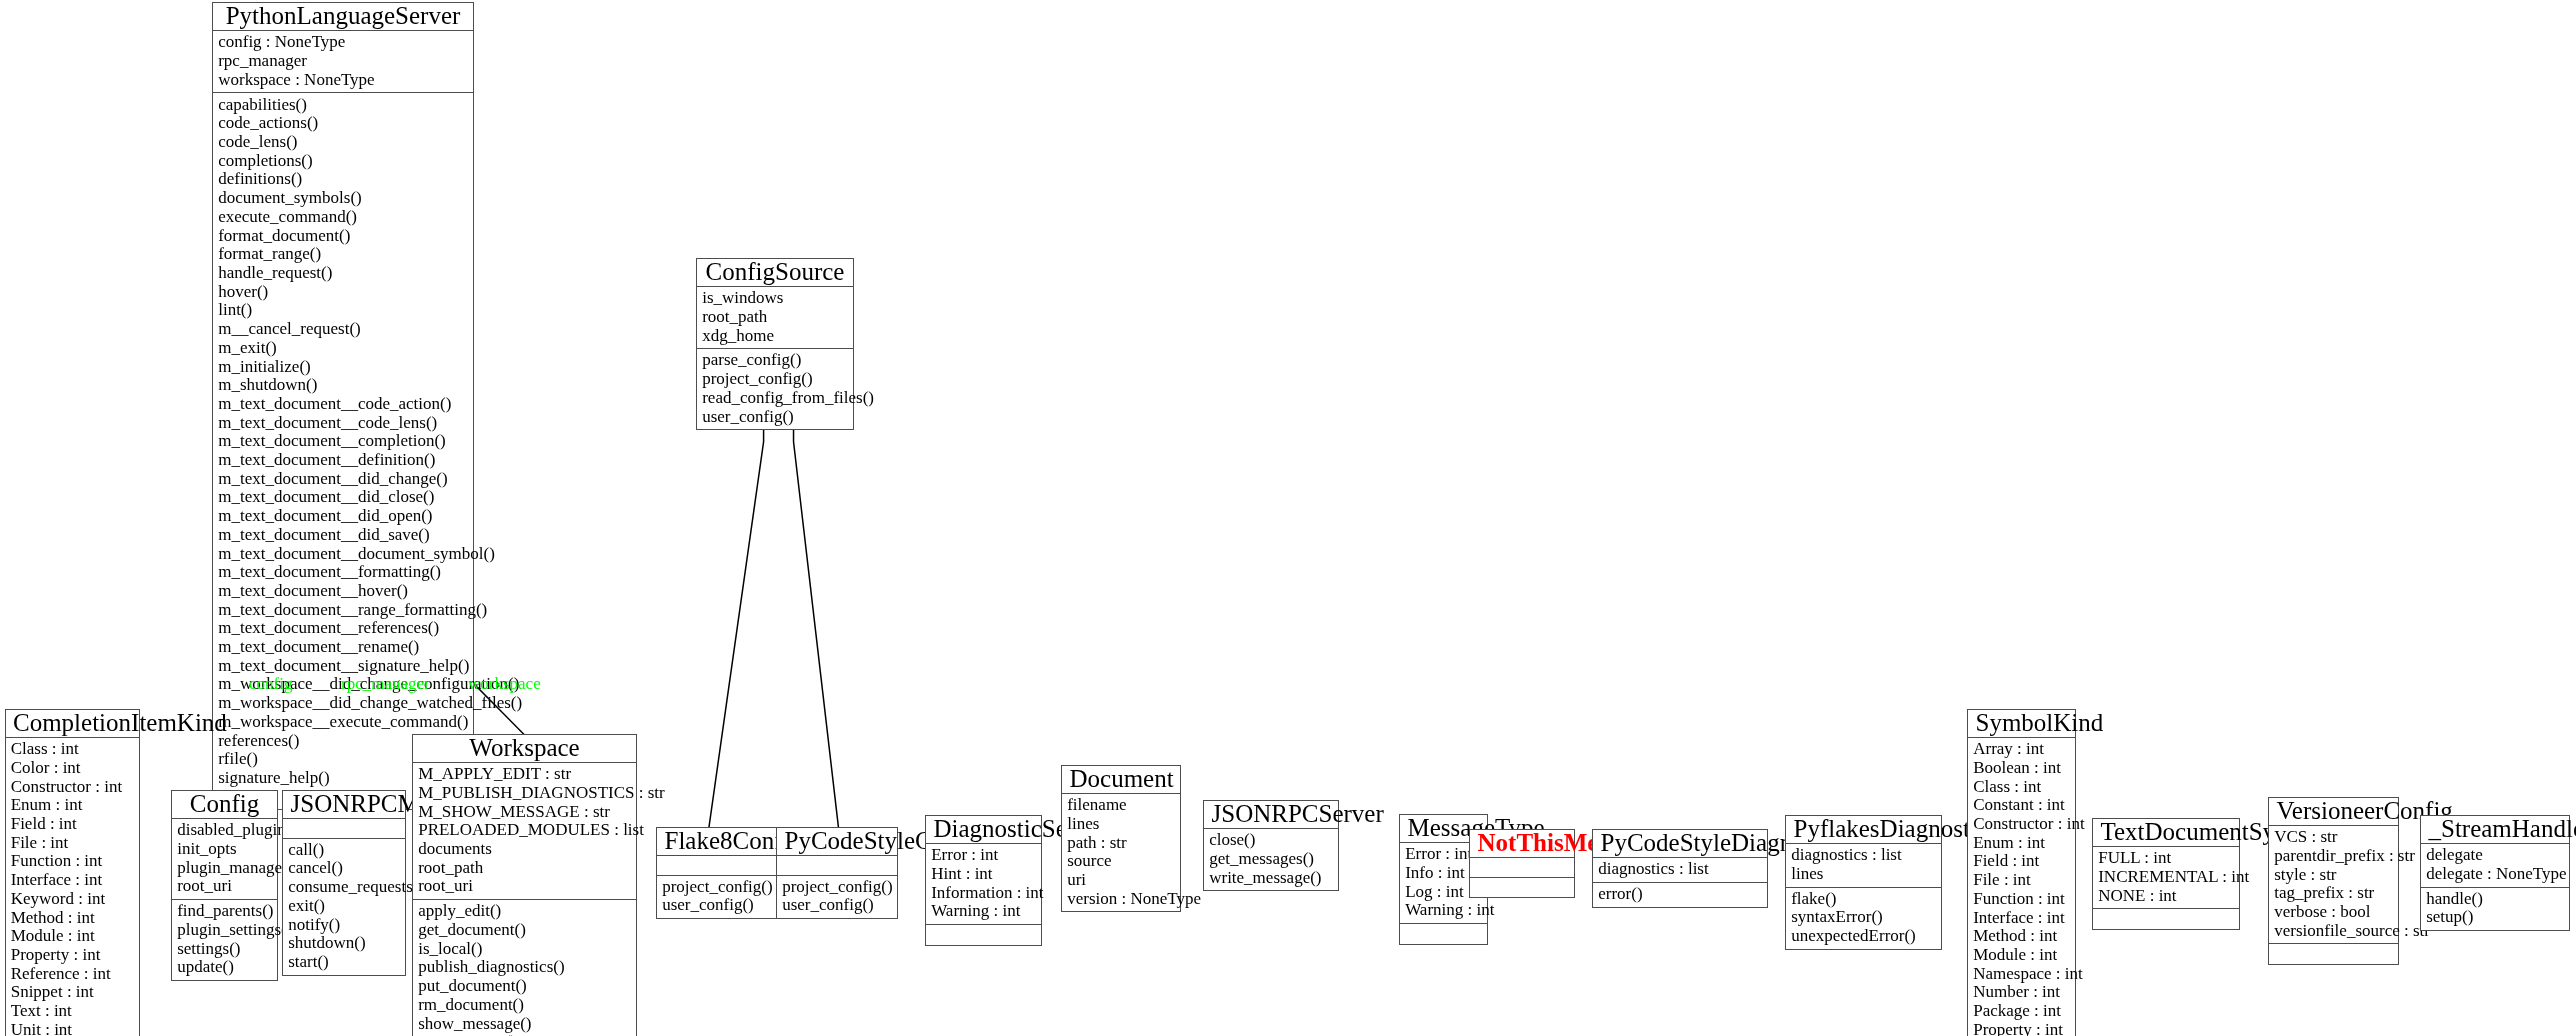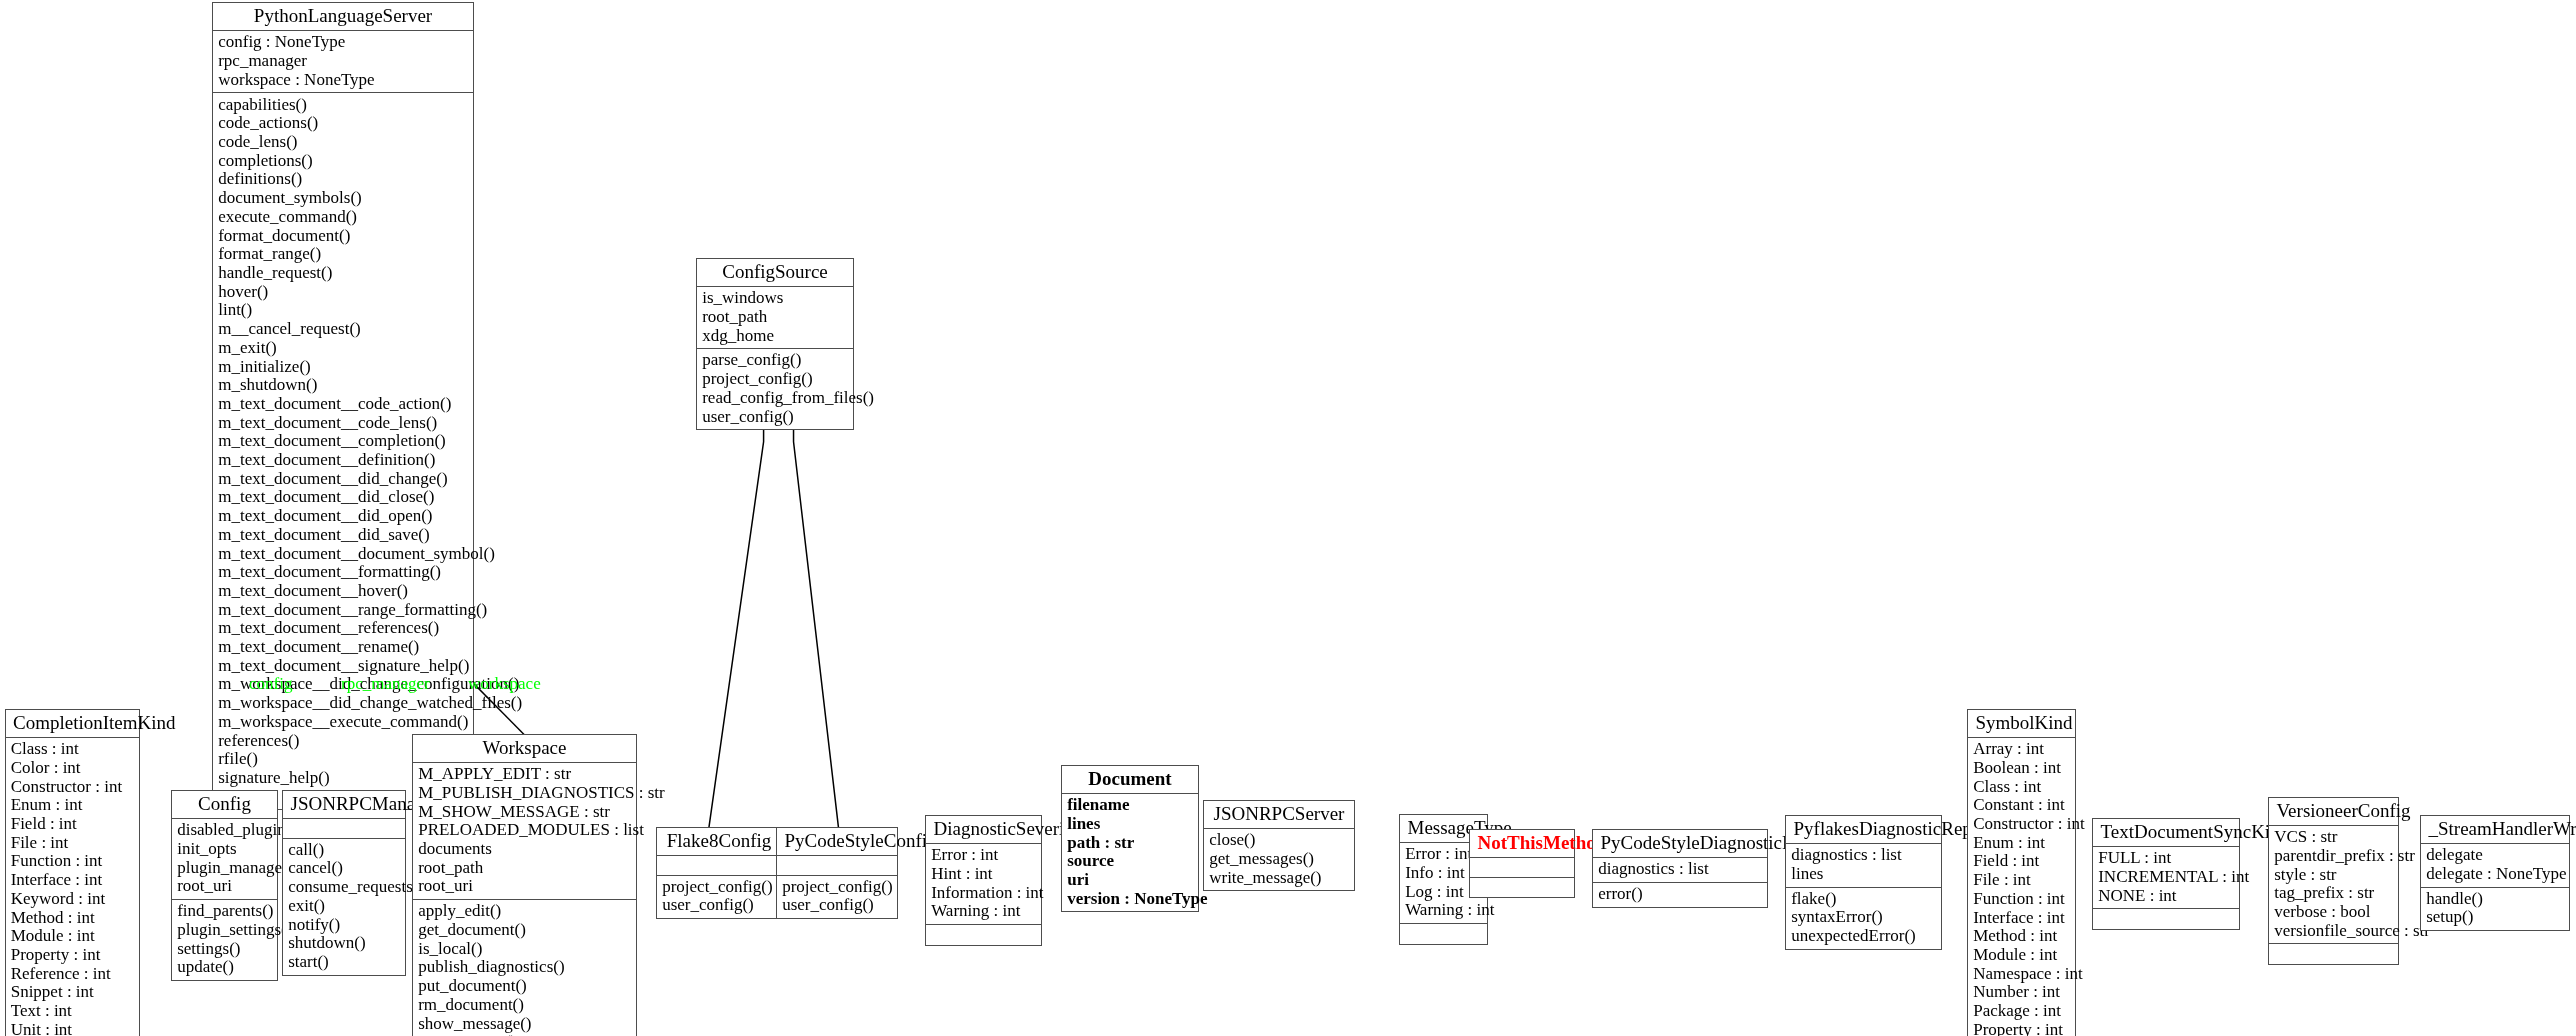--- a/index.html
+++ b/index.html
@@ -37,21 +37,21 @@
     padding: 2.2px 5.2px 3px 5.2px;
   }
   .compartment:last-child {
     border-bottom: none;
   }
   .compartment.empty {
     min-height: 19.5px;
   }
   .class-title {
     text-align: center;
-    font-size: 19px;
+    font-size: 25px;
     line-height: 22.5px;
     white-space: nowrap;
     padding: 1.5px 7.5px 3px 7.5px;
   }
   .class-title.red {
     color: #ff0000;
     font-weight: bold;
   }
   .member {
     font-size: 17px;
@@ -254,32 +254,32 @@
       <div class="uml-class" style="left: 925px; top: 815px; width: 117px;">
         <div class="compartment class-title">DiagnosticSeverity</div>
         <div class="compartment">
           <div class="member">Error : int</div>
           <div class="member">Hint : int</div>
           <div class="member">Information : int</div>
           <div class="member">Warning : int</div>
         </div>
         <div class="compartment empty"></div>
       </div>
-      <div class="uml-class" style="left: 1061px; top: 765px; width: 138px; font-weight: bold;">
+      <div class="uml-class" style="left: 1061px; top: 765px; width: 120px;">
         <div class="compartment class-title">Document</div>
         <div class="compartment">
           <div class="member">filename</div>
           <div class="member">lines</div>
           <div class="member">path : str</div>
           <div class="member">source</div>
           <div class="member">uri</div>
           <div class="member">version : NoneType</div>
         </div>
       </div>
-      <div class="uml-class" style="left: 1203px; top: 800px; width: 152px;">
+      <div class="uml-class" style="left: 1203px; top: 800px; width: 136px;">
         <div class="compartment class-title">JSONRPCServer</div>
         <div class="compartment">
           <div class="member">close()</div>
           <div class="member">get_messages()</div>
           <div class="member">write_message()</div>
         </div>
       </div>
       <div class="uml-class" style="left: 1363px; top: 814px; width: 89px; margin-left: 36px;">
         <div class="compartment class-title">MessageType</div>
         <div class="compartment">

